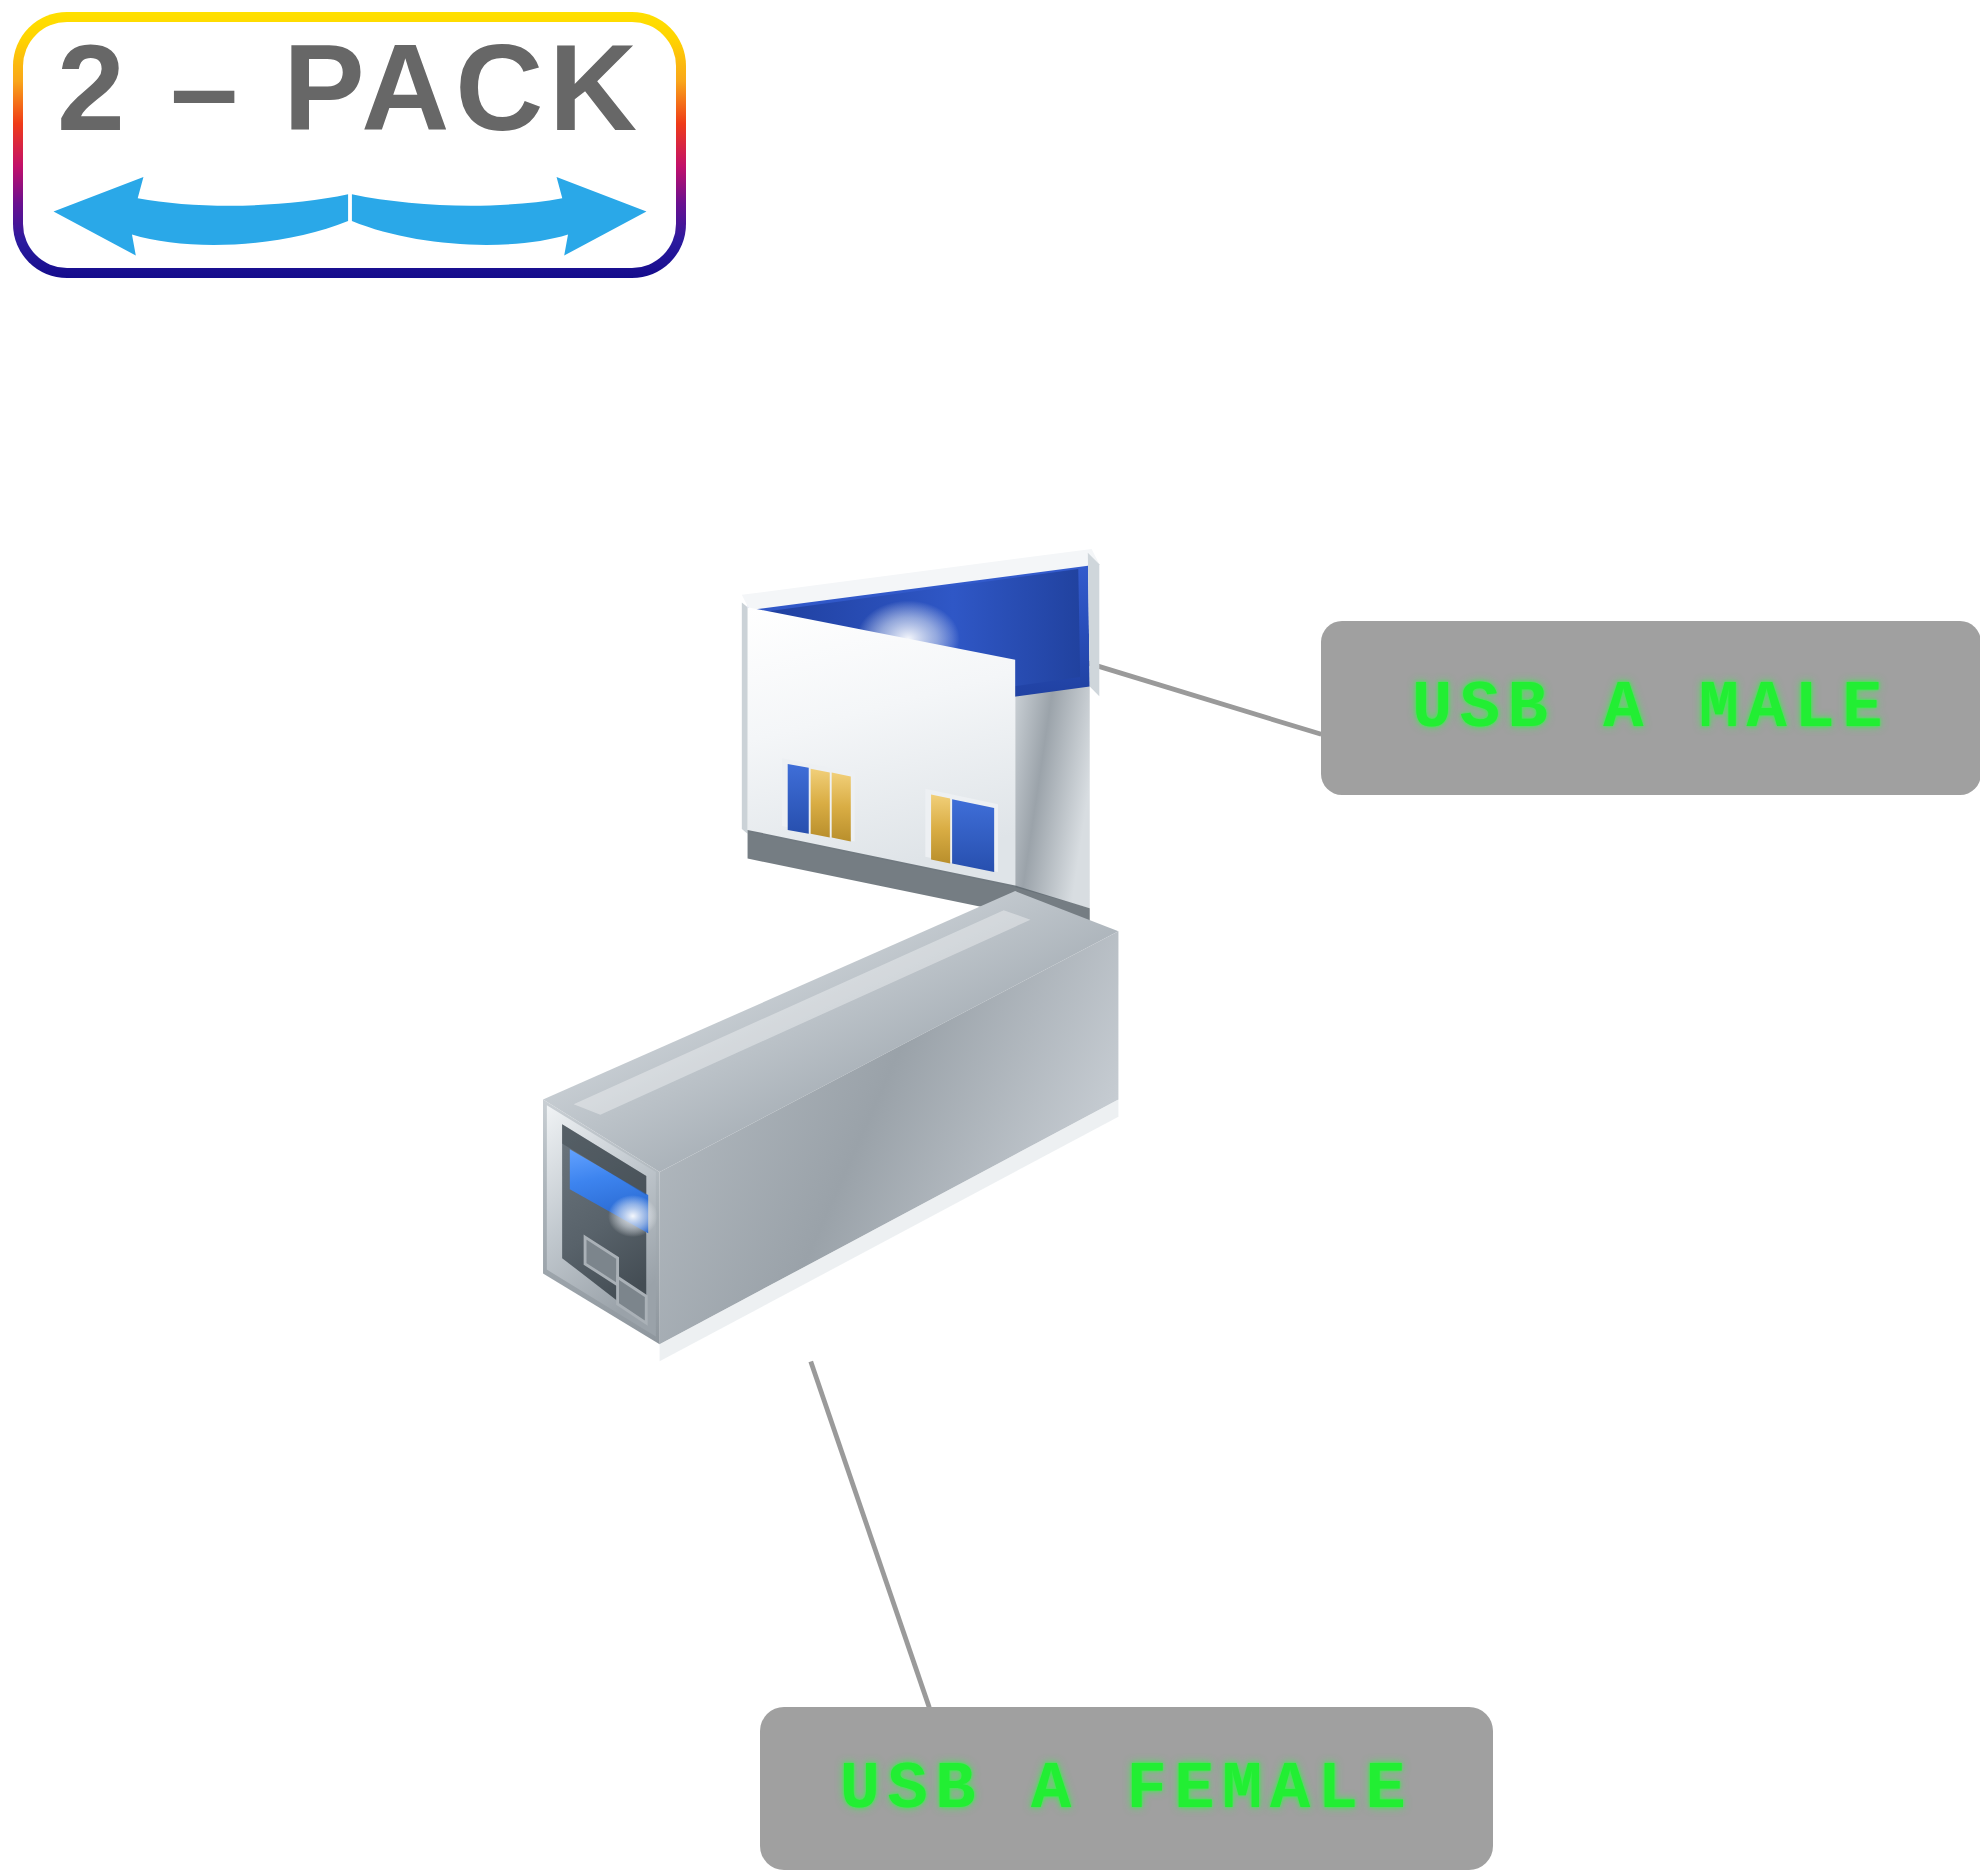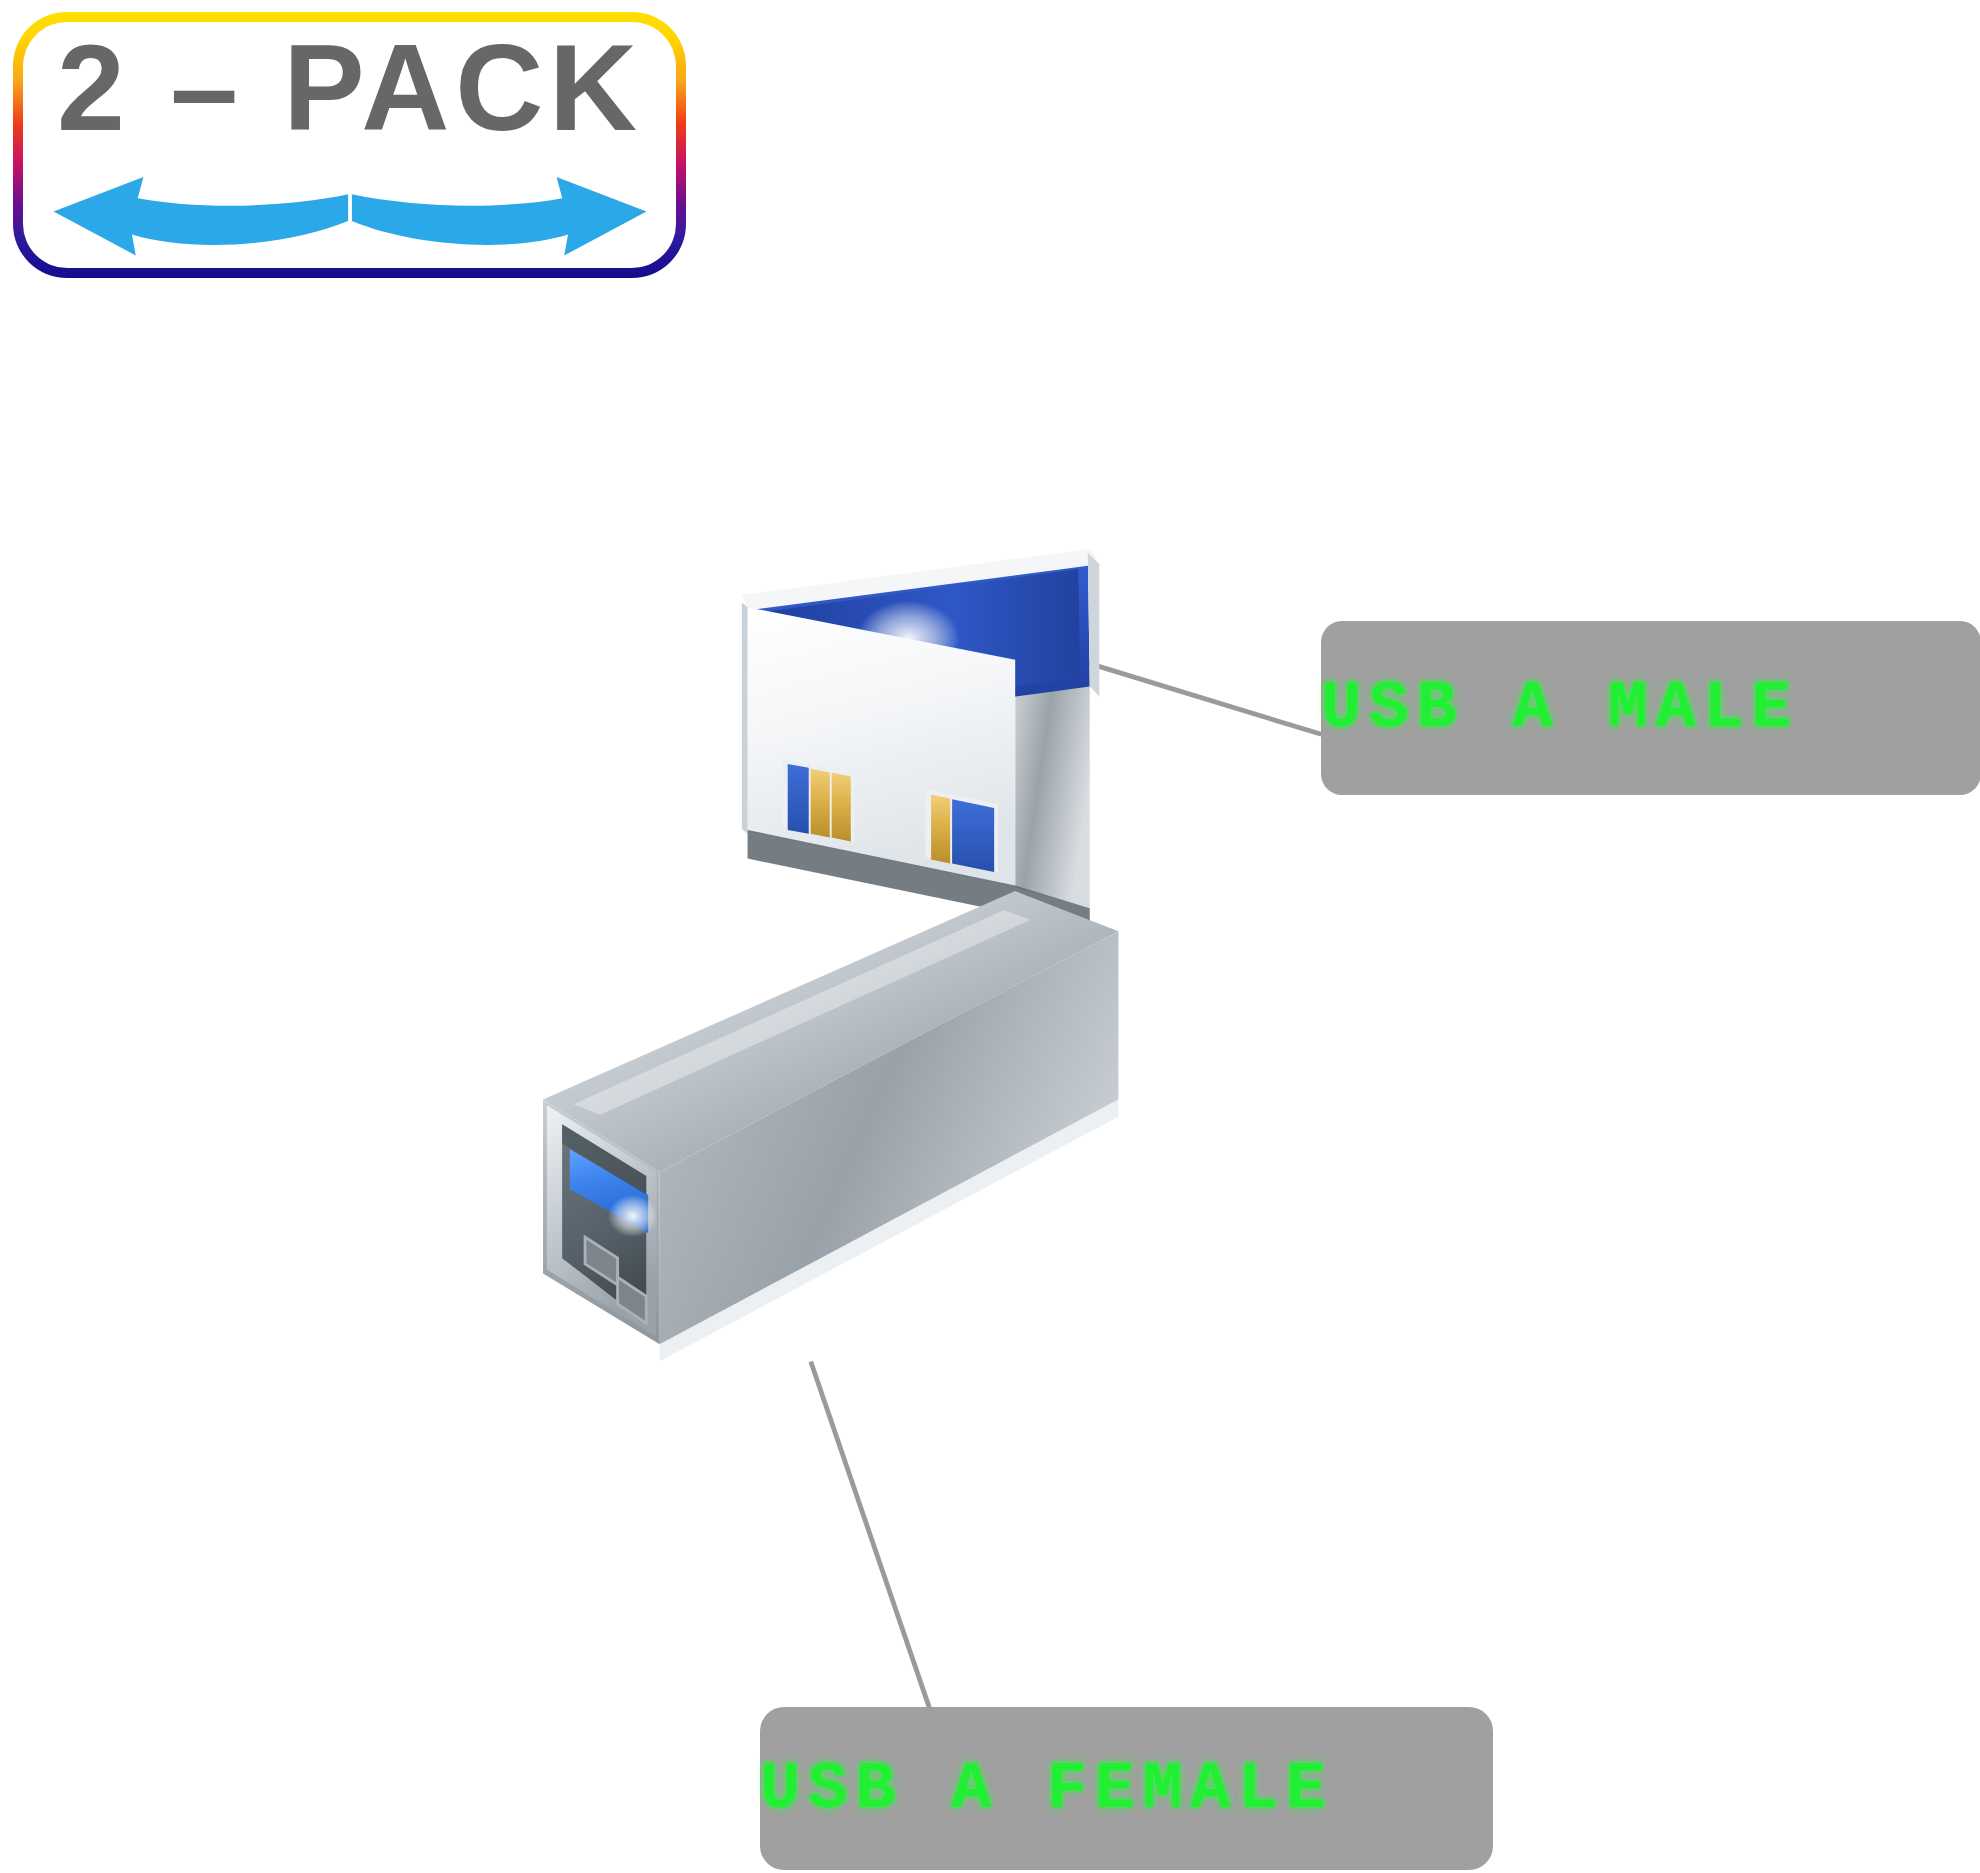--- a/index.html
+++ b/index.html
@@ -60,20 +60,21 @@
     height: 113px;
   }
 
   
   .label-chip {
     position: absolute;
     background: #a0a0a0;
     border-radius: 21px;
     display: flex;
     align-items: center;
+    justify-content: center;
   }
   .label-text {
     font-family: "Liberation Mono", monospace;
     font-weight: bold;
     font-size: 67px;
     letter-spacing: 7.6px;
     color: #22ee33;
     text-shadow: 0 0 8.6px rgba(40,255,60,0.72), 0 0 2.9px rgba(40,255,60,0.9);
     white-space: pre;
   }

